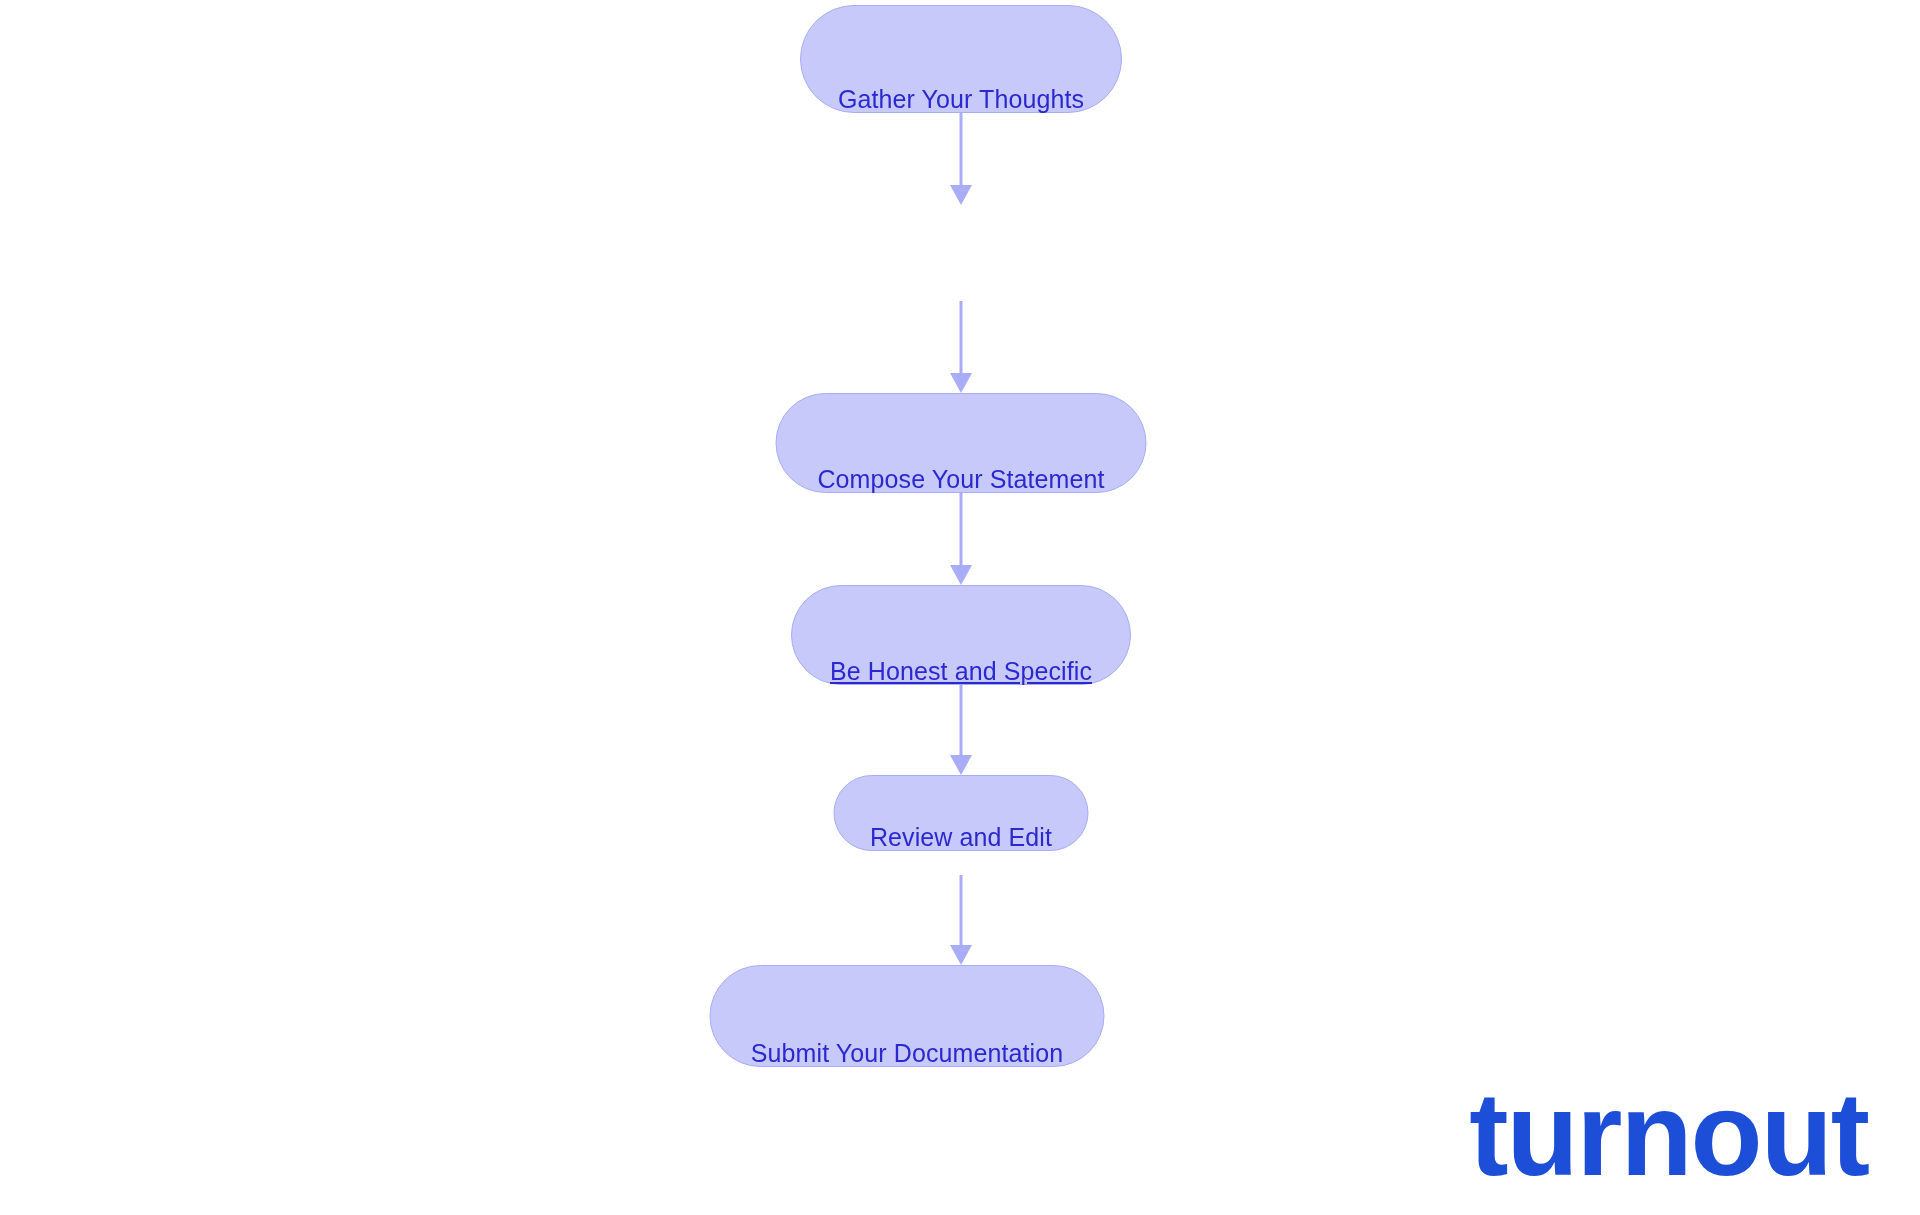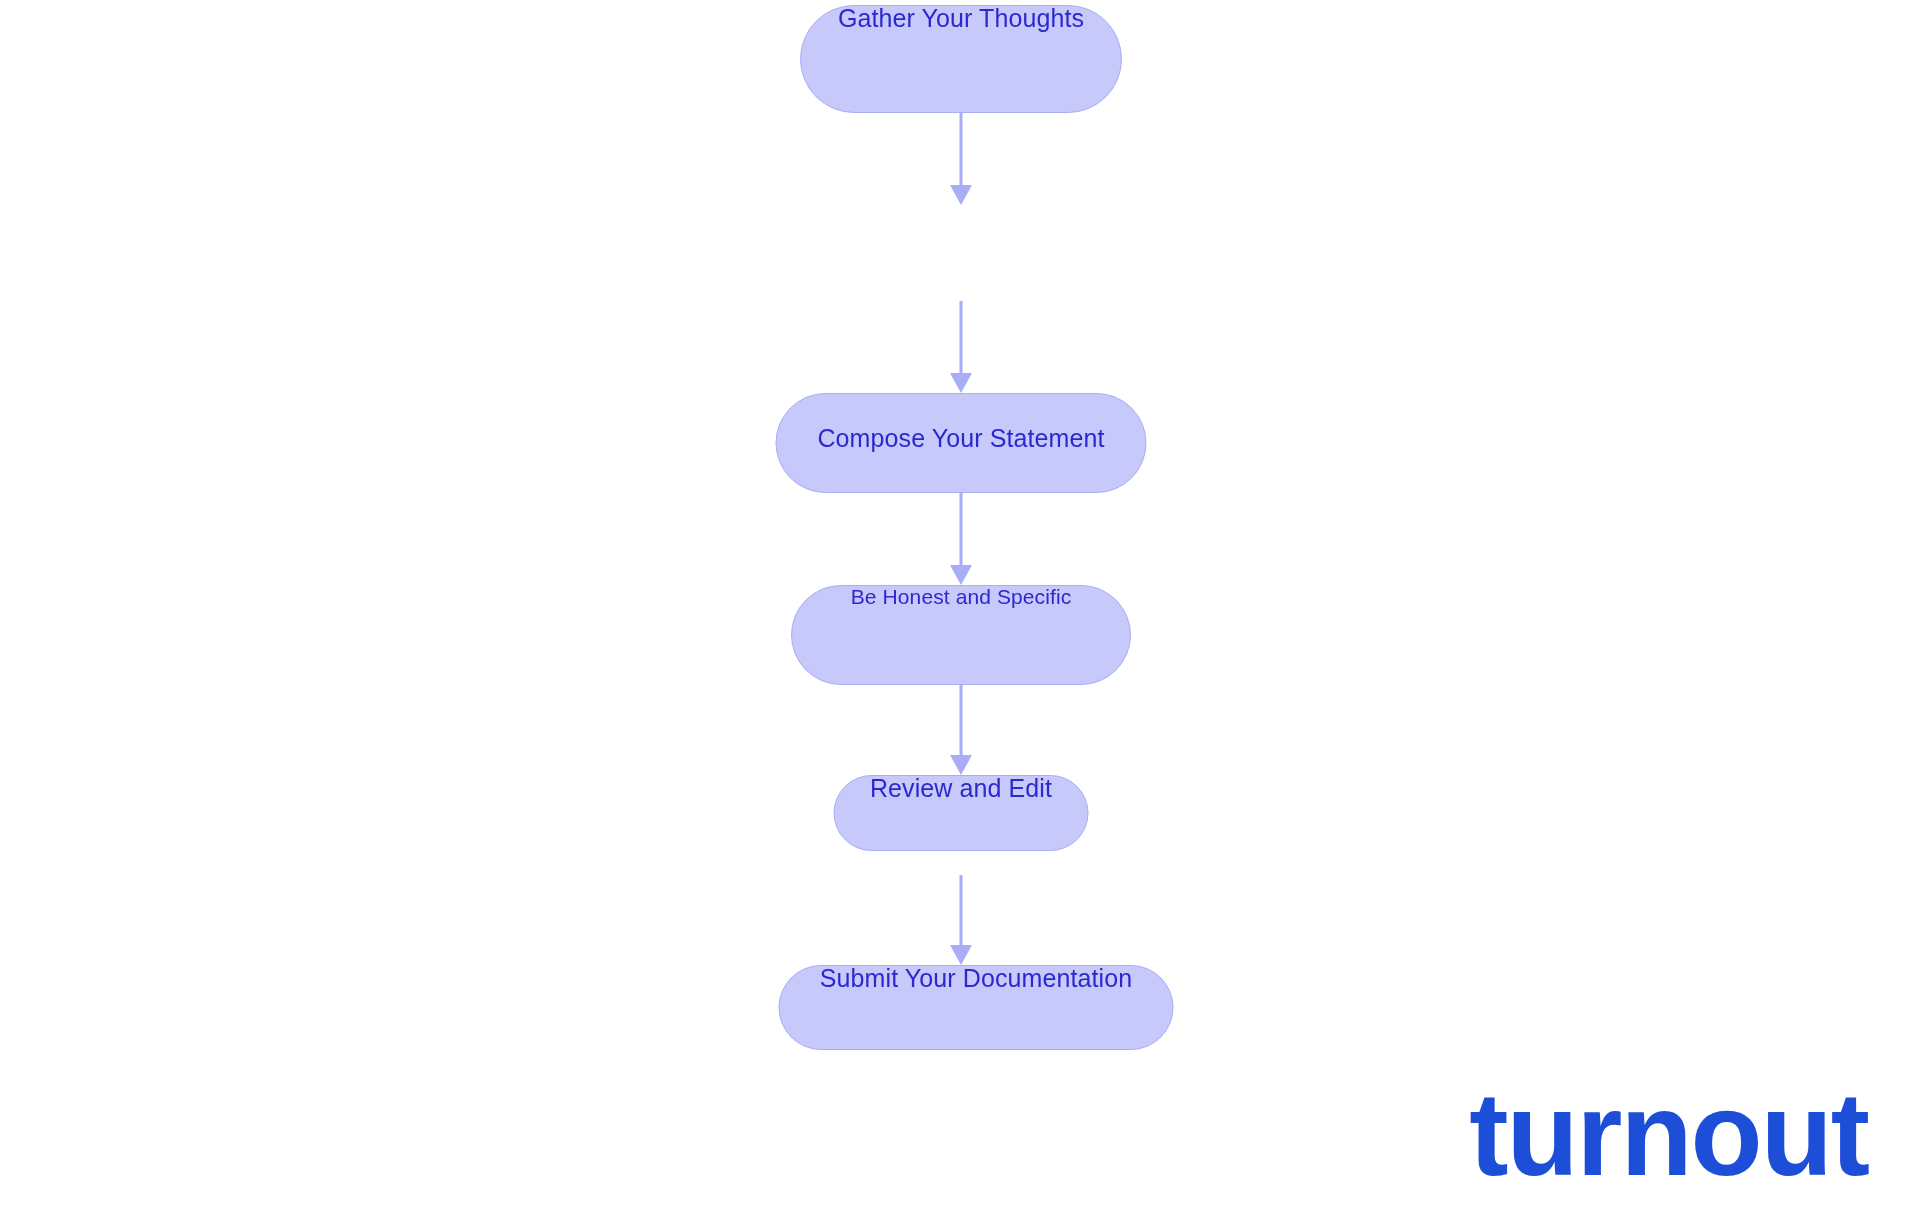--- a/index.html
+++ b/index.html
@@ -21,46 +21,46 @@
     inset: 0;
     width: 1920px;
     height: 1215px;
   }
 
   
   .node {
     position: absolute;
     box-sizing: border-box;
     display: flex;
-    align-items: flex-start;
+    align-items: flex-end;
     justify-content: center;
     background: #c6c9fa;
     border: 1.5px solid #a9adf7;
     border-radius: 999px;
     color: #2b28d0;
     letter-spacing: 0.1px;
     white-space: nowrap;
     transform: translateX(-50%);
   }
   .node-label {
     color: #2b28d0;
     line-height: 1;
   }
 
   .node-1 { left: 961px; top: 5px;   width: 322px; height: 108px; }
   .node-2 { left: 961px; top: 205px; width: 305px; height: 96px;  }
   .node-3 { left: 961px; top: 393px; width: 371px; height: 100px; }
   .node-4 { left: 961px; top: 585px; width: 340px; height: 100px; }
   .node-5 { left: 961px; top: 775px; width: 255px; height: 76px; }
-  .node-6 { left: 976px; top: 965px; width: 395px; height: 85px; }
+  .node-6 { left: 907px; top: 965px; width: 395px; height: 102px; }
 
   .node-1 .node-label { font-size: 25px; }
   .node-2 .node-label { font-size: 25px; }
   .node-3 .node-label { font-size: 25px; margin-top: 32px; }
-  .node-4 .node-label { font-size: 21px; }
+  .node-4 .node-label { font-size: 25px; text-decoration: underline; }
   .node-5 .node-label { font-size: 25px; }
   .node-6 .node-label { font-size: 25px; }
 
   
   .connector {
     position: absolute;
     left: 961px;
     transform: translateX(-50%);
     width: 22px;
   }

